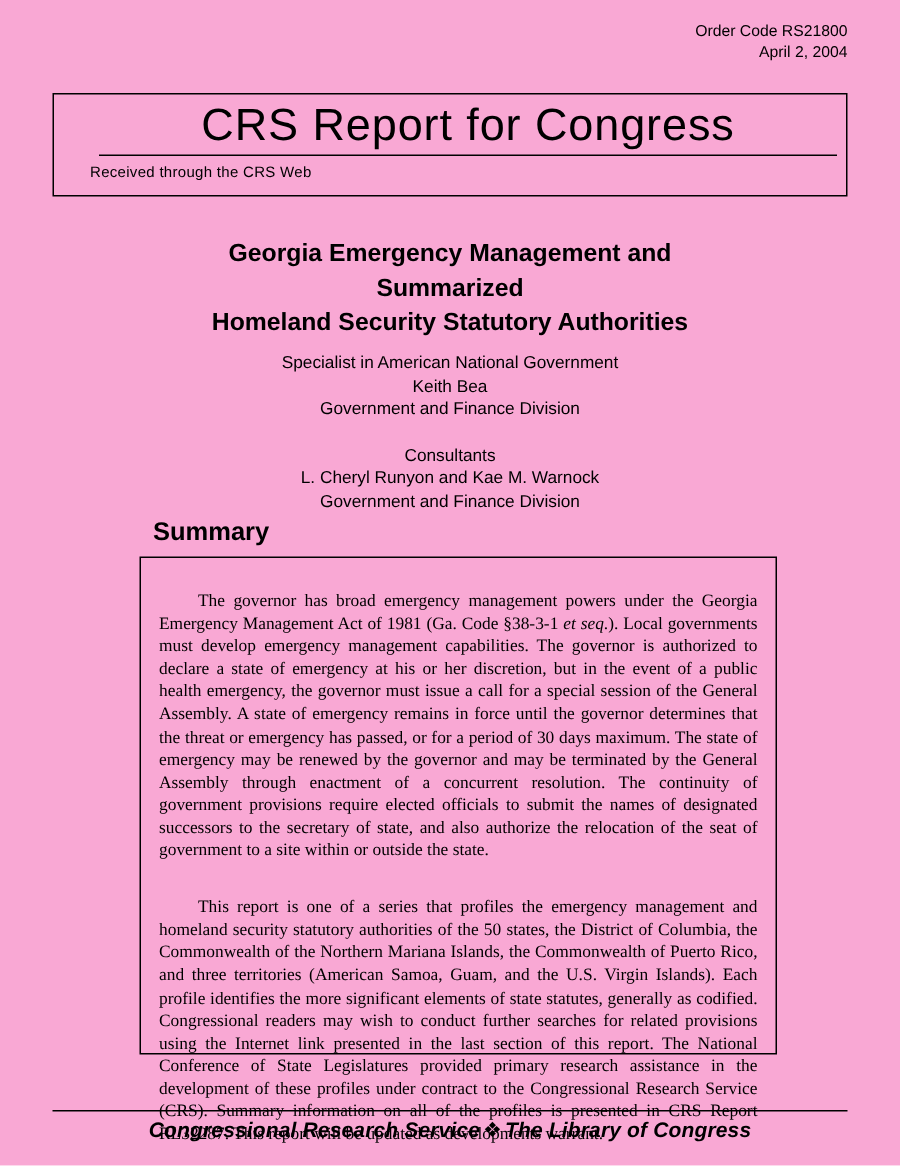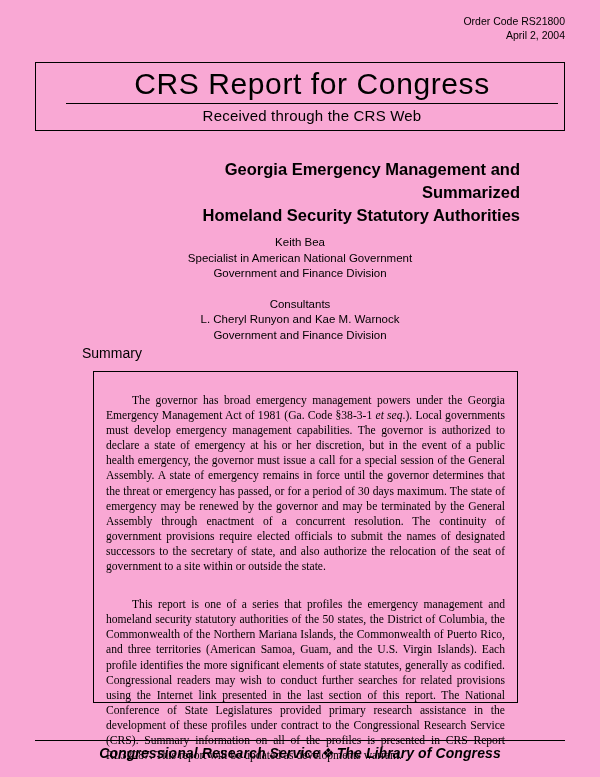--- a/index.html
+++ b/index.html
@@ -51,34 +51,34 @@
     padding-top: 4px;
     color: #000;
   }
   .banner-rule {
     width: 492px;
     margin: 2px auto 0 auto;
     border-top: 1.4px solid #000;
   }
   .banner-sub {
     font-family: "Liberation Sans", sans-serif;
-    font-size: 15px;
-    text-align: center;
+    font-size: 10px;
+    text-align: left;
     line-height: 22px;
     padding-top: 1px;
     letter-spacing: 0.2px;
   }
 
   
   .doc-title {
     position: absolute;
     left: 80px;
     top: 158px;
     width: 440px;
-    text-align: right;
+    text-align: center;
     font-family: "Liberation Sans", sans-serif;
     font-weight: bold;
     font-size: 16.5px;
     line-height: 23px;
     color: #000;
   }
 
   
   .authors {
     position: absolute;
@@ -90,25 +90,25 @@
     font-size: 11.5px;
     line-height: 15.5px;
   }
   .authors .group + .group {
     margin-top: 15px;
   }
 
   
   .summary-heading {
     position: absolute;
-    left: 82px;
+    left: 102px;
     top: 345px;
     font-family: "Liberation Sans", sans-serif;
-    font-weight: normal;
-    font-size: 14px;
+    font-weight: bold;
+    font-size: 17px;
   }
 
   
   .summary-box {
     position: absolute;
     left: 93px;
     top: 371px;
     width: 425px;
     height: 332px;
     border: 1.4px solid #000;
@@ -171,22 +171,22 @@
   </div>
 
   <div class="doc-title">
     <div>Georgia Emergency Management and</div>
     <div>Summarized</div>
     <div>Homeland Security Statutory Authorities</div>
   </div>
 
   <div class="authors">
     <div class="group">
+      <div>Specialist in American National Government</div>
       <div>Keith Bea</div>
-      <div>Specialist in American National Government</div>
       <div>Government and Finance Division</div>
     </div>
     <div class="group">
       <div>Consultants</div>
       <div>L. Cheryl Runyon and Kae M. Warnock</div>
       <div>Government and Finance Division</div>
     </div>
   </div>
 
   <div class="summary-heading">Summary</div>

